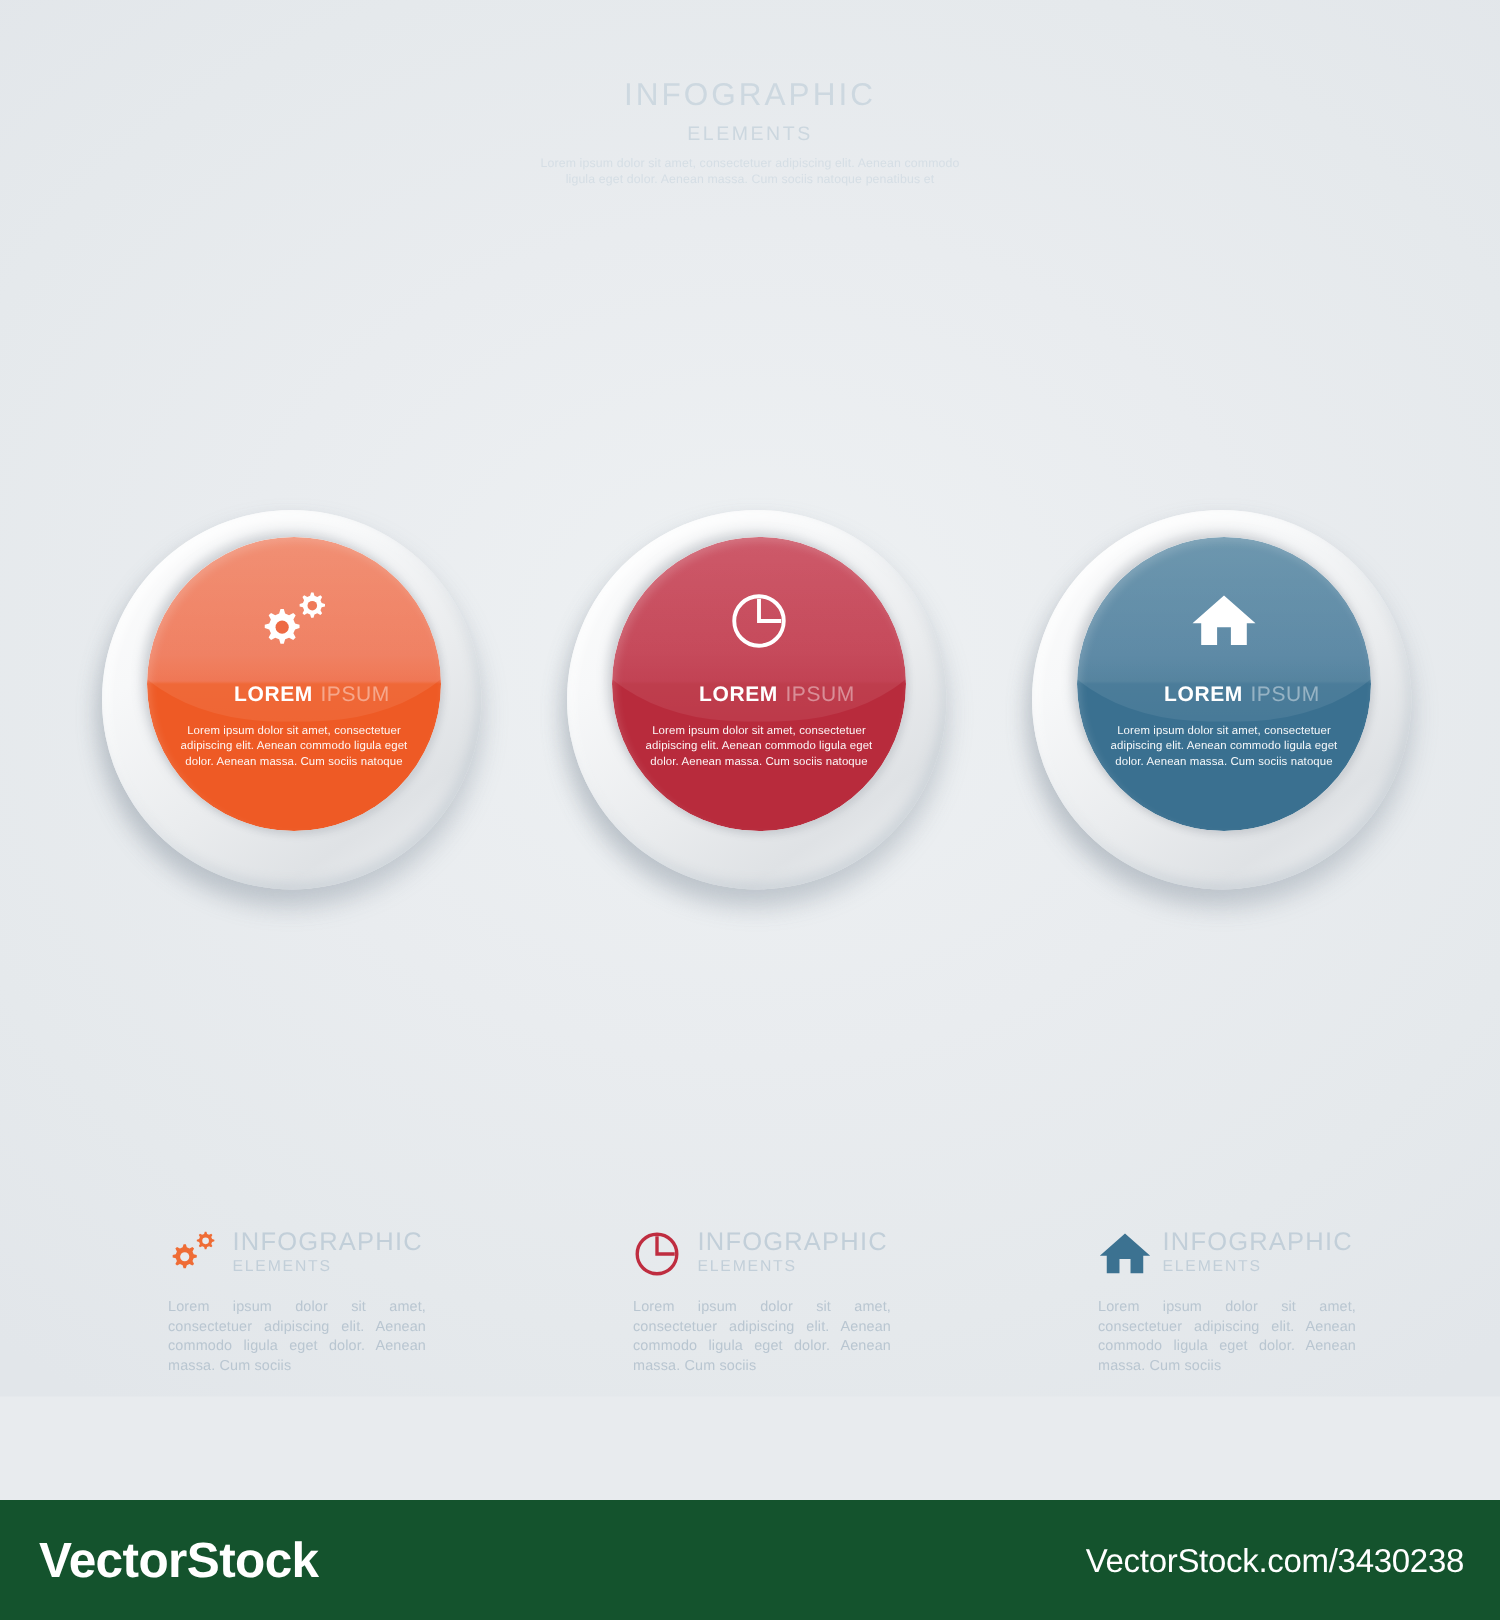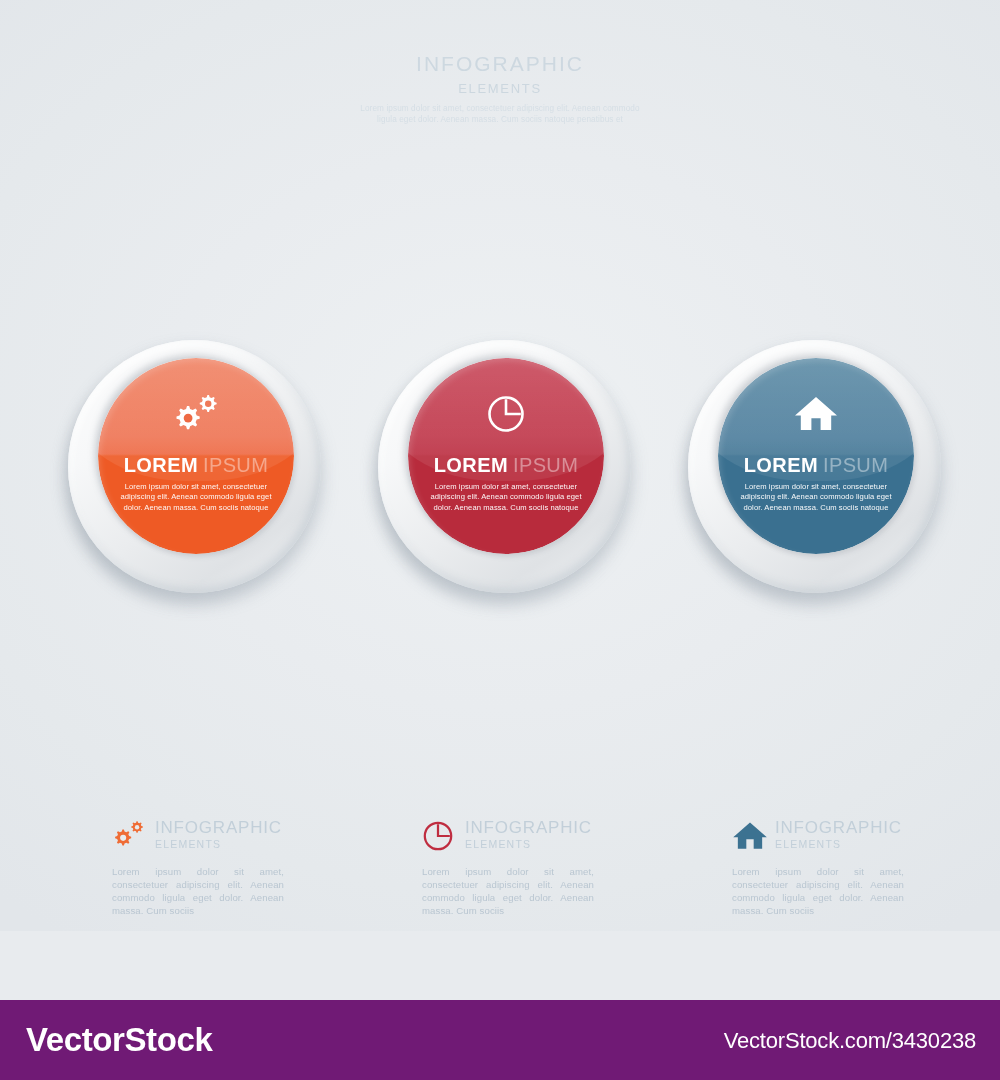--- a/index.html
+++ b/index.html
@@ -140,26 +140,26 @@
     position: absolute;
     left: 0;
     top: 36px;
     width: 196px;
     text-align: center;
     line-height: 0;
   }
 
   .disc-heading {
     position: absolute;
-    left: 0;
+    left: 12px;
     top: 96px;
     width: 196px;
     text-align: center;
     white-space: nowrap;
-    font-size: 20px;
+    font-size: 14px;
     letter-spacing: 0.4px;
   }
   .disc-heading .word-a {
     font-weight: 700;
     color: #ffffff;
   }
   .disc-heading .word-b {
     font-weight: 400;
     color: rgba(255,255,255,0.42);
     margin-left: 5px;
@@ -233,21 +233,21 @@
     letter-spacing: 0.1px;
   }
 
   
   .watermark {
     position: absolute;
     left: 0;
     top: 1000px;
     width: 1000px;
     height: 80px;
-    background: #701a75;
+    background: #14532d;
   }
   .wm-logo {
     position: absolute;
     left: 26px;
     top: 21px;
     color: #ffffff;
     font-size: 33px;
     font-weight: 700;
     letter-spacing: -0.4px;
   }

